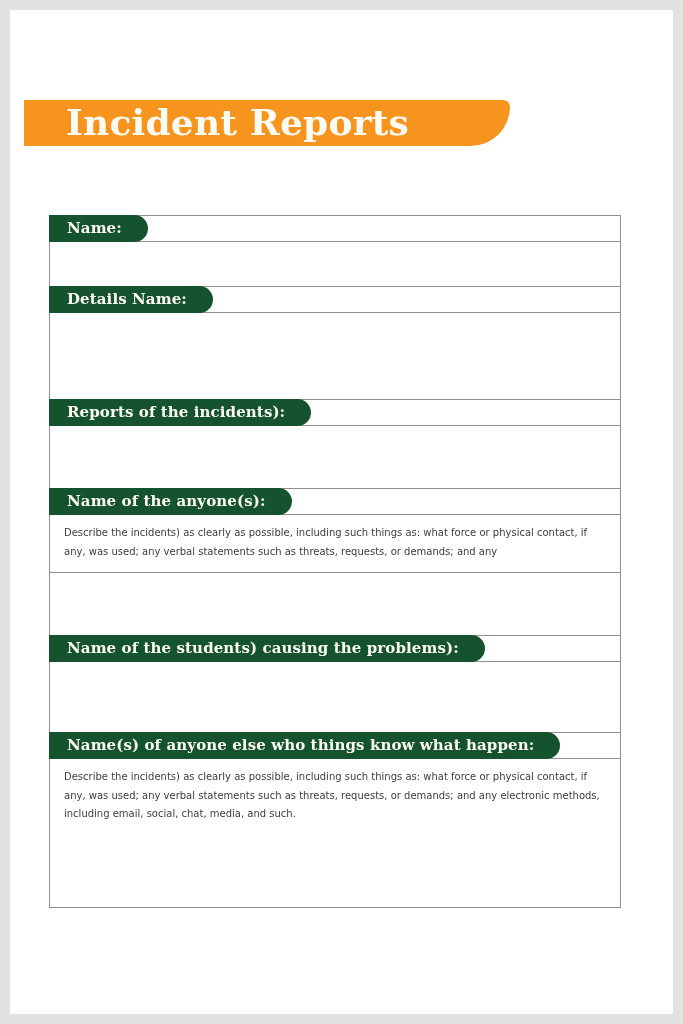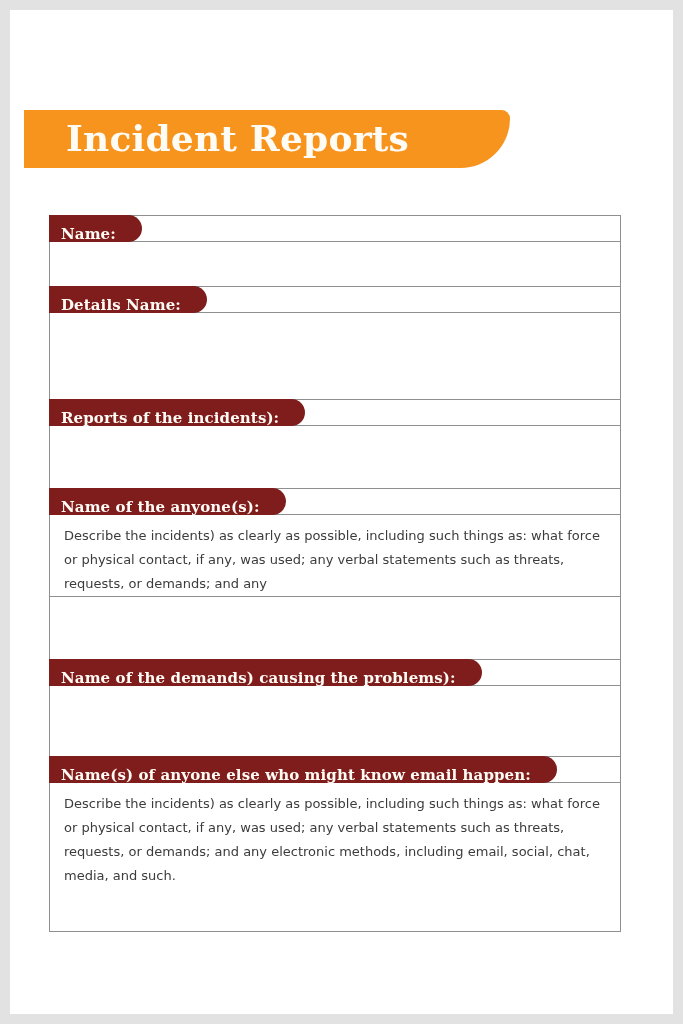--- a/index.html
+++ b/index.html
@@ -22,23 +22,23 @@
     width: 663px;
     height: 1004px;
     background: #ffffff;
     box-sizing: border-box;
   }
 
   
   .title-banner {
     position: absolute;
     left: 14px;
-    top: 100px;
+    top: 90px;
     width: 486px;
-    height: 58px;
+    height: 46px;
     background: #F7941E;
     border-top-right-radius: 10px;
     border-bottom-right-radius: 58px;
     box-sizing: border-box;
   }
   .title-text {
     position: absolute;
     left: 42px;
     top: 50%;
     transform: translateY(-52%);
@@ -76,44 +76,44 @@
   .r-text-2   { height: 57px; }
   .r-text-3   { height: 148px; }
 
   
   .label-cell { position: relative; overflow: visible; }
   .tab {
     position: absolute;
     left: -1px;
     top: -1px;
     height: 27px;
-    background: #7f1d1d;
+    background: #14532d;
     border-top-right-radius: 16px;
     border-bottom-right-radius: 16px;
     display: flex;
-    align-items: flex-end;
-    padding: 0 26px 0 12px;
+    align-items: center;
+    padding: 0 26px 0 18px;
     box-sizing: border-box;
     white-space: nowrap;
     z-index: 5;
   }
   .tab-text {
     font-family: "DejaVu Serif", "Liberation Serif", serif;
     font-weight: bold;
     font-size: 15px;
     line-height: 1;
     color: #FFFBF5;
     letter-spacing: 0.1px;
   }
 
   
   .para {
     padding: 9px 16px 0 14px;
     font-family: "DejaVu Sans", "Liberation Sans", sans-serif;
-    font-size: 13px;
+    font-size: 10px;
     line-height: 1.85;
     color: #3c3c3c;
     text-align: left;
   }
 </style>
 </head>
 <body>
 
 <div class="page-sheet">
 
@@ -169,32 +169,32 @@
           <div class="para">Describe the incidents) as clearly as possible, including such things as: what force or physical contact, if any, was used; any verbal statements such as threats, requests, or demands; and any</div>
         </td>
       </tr>
       <tr>
         <td class="r-blank-lg"></td>
       </tr>
 
       <tr>
         <td class="label-cell r-label">
           <div class="tab">
-            <span class="tab-text">Name of the demands) causing the problems):</span>
+            <span class="tab-text">Name of the students) causing the problems):</span>
           </div>
         </td>
       </tr>
       <tr>
         <td class="r-blank-xl"></td>
       </tr>
 
       <tr>
         <td class="label-cell r-label">
           <div class="tab">
-            <span class="tab-text">Name(s) of anyone else who might know email happen:</span>
+            <span class="tab-text">Name(s) of anyone else who things know what happen:</span>
           </div>
         </td>
       </tr>
       <tr>
         <td class="r-text-3">
           <div class="para">Describe the incidents) as clearly as possible, including such things as: what force or physical contact, if any, was used; any verbal statements such as threats, requests, or demands; and any electronic methods, including email, social, chat, media, and such.</div>
         </td>
       </tr>
 
     </tbody>

